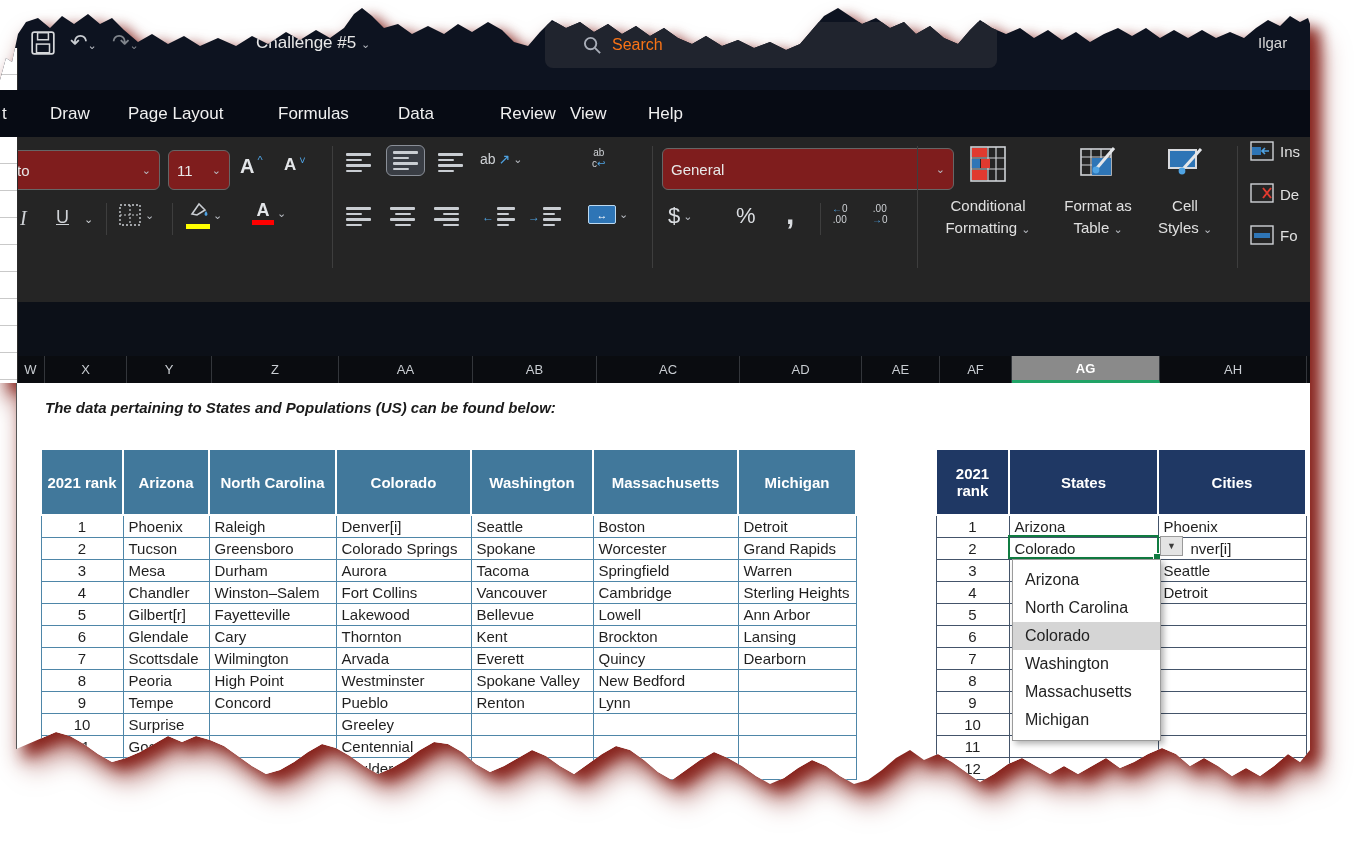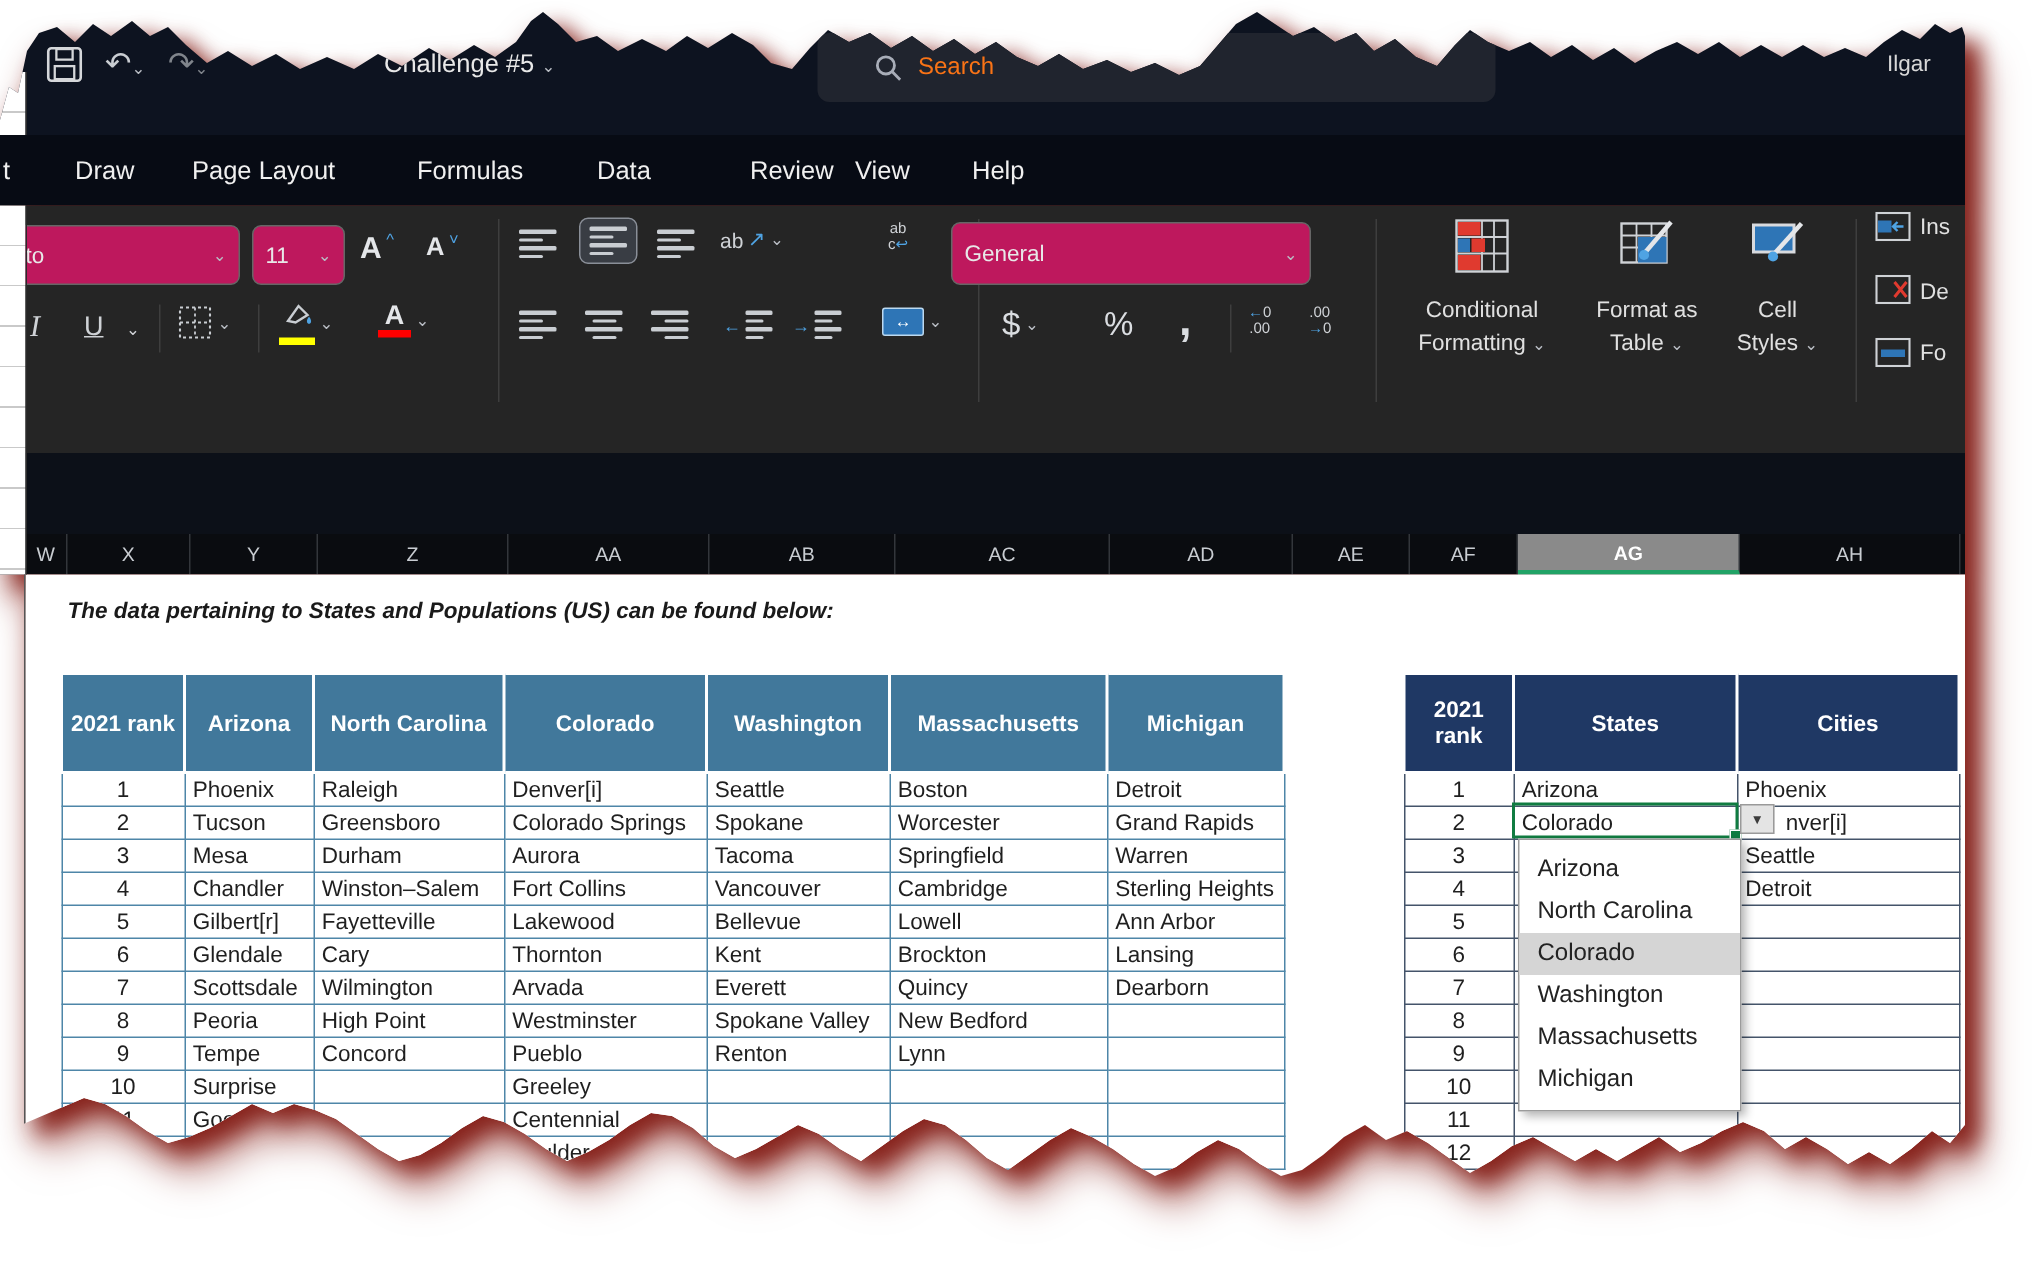--- a/index.html
+++ b/index.html
@@ -29,21 +29,21 @@
   .search-pill{left:545px;top:22px;width:452px;height:46px;background:#20242E;border-radius:8px;
     display:flex;align-items:center;padding-left:38px;box-sizing:border-box;}
   .search-pill span{color:#f97316;font-size:16px;margin-left:10px;}
   .user{color:#D8D8D8;font-size:15px;}
   
   .tab{position:absolute;top:0;height:47px;display:flex;align-items:center;color:#F0F0F0;font-size:17px;}
   
   .sep{position:absolute;top:146px;height:122px;width:1px;background:#3E3E3E;}
   .glabel{position:absolute;top:276px;color:#BFBFBF;font-size:13px;transform:translateX(-50%);}
   .launch{position:absolute;top:276px;color:#bdbdbd;font-size:13px;}
-  .combo{position:absolute;border:1px solid #666;border-radius:6px;background:#be185d;color:#E8E8E8;
+  .combo{position:absolute;border:1px solid #666;border-radius:6px;background:#7f1d1d;color:#E8E8E8;
     display:flex;align-items:center;justify-content:space-between;box-sizing:border-box;padding:0 8px;font-size:15px;}
   .rbtn{position:absolute;color:#CFD2D6;display:flex;align-items:center;gap:3px;}
   .bigA{font-size:20px;font-weight:600;color:#E4E6E9;}
   .supblue{color:#4FA3E3;font-size:11px;}
   .bars{width:25px;height:19px;display:flex;flex-direction:column;justify-content:space-between;}
   .bars i{display:block;height:2.5px;background:#C9CDD2;border-radius:1px;width:100%;}
   .v-alt i:nth-child(even){width:64%;}
   .v-center i:nth-child(even){width:64%;margin:0 auto;}
   .v-right i:nth-child(even){width:64%;margin-left:auto;}
   .selbox{border:1px solid #8a8f98;border-radius:6px;background:#393d44;padding:5px 6px;}
@@ -262,21 +262,21 @@
     <div class="rbtn" style="left:588px;top:68px;">
             <div class="mergebox">↔</div>
             <span class="chv">⌄</span>
           </div>
     <div class="glabel" style="left:478px;">Alignment</div>
     <div class="launch" style="left:634px;">↘</div>
   </div>
   <div class="abs sep" style="left:652px;"></div>
 
   <div class="abs" style="left:0;top:137px;width:1312px;height:165px;">
-    <div class="combo" style="left:634px;top:11px;width:240px;height:42px;">
+    <div class="combo" style="left:662px;top:11px;width:292px;height:42px;">
       <span>General</span>
             <span class="chv">⌄</span>
     </div>
     <div class="rbtn" style="left:668px;top:66px;">
       <span class="numsym">$</span>
             <span class="chv">⌄</span>
           </div>
     <div class="rbtn" style="left:736px;top:66px;">
       <span class="numsym">%</span>
           </div>

